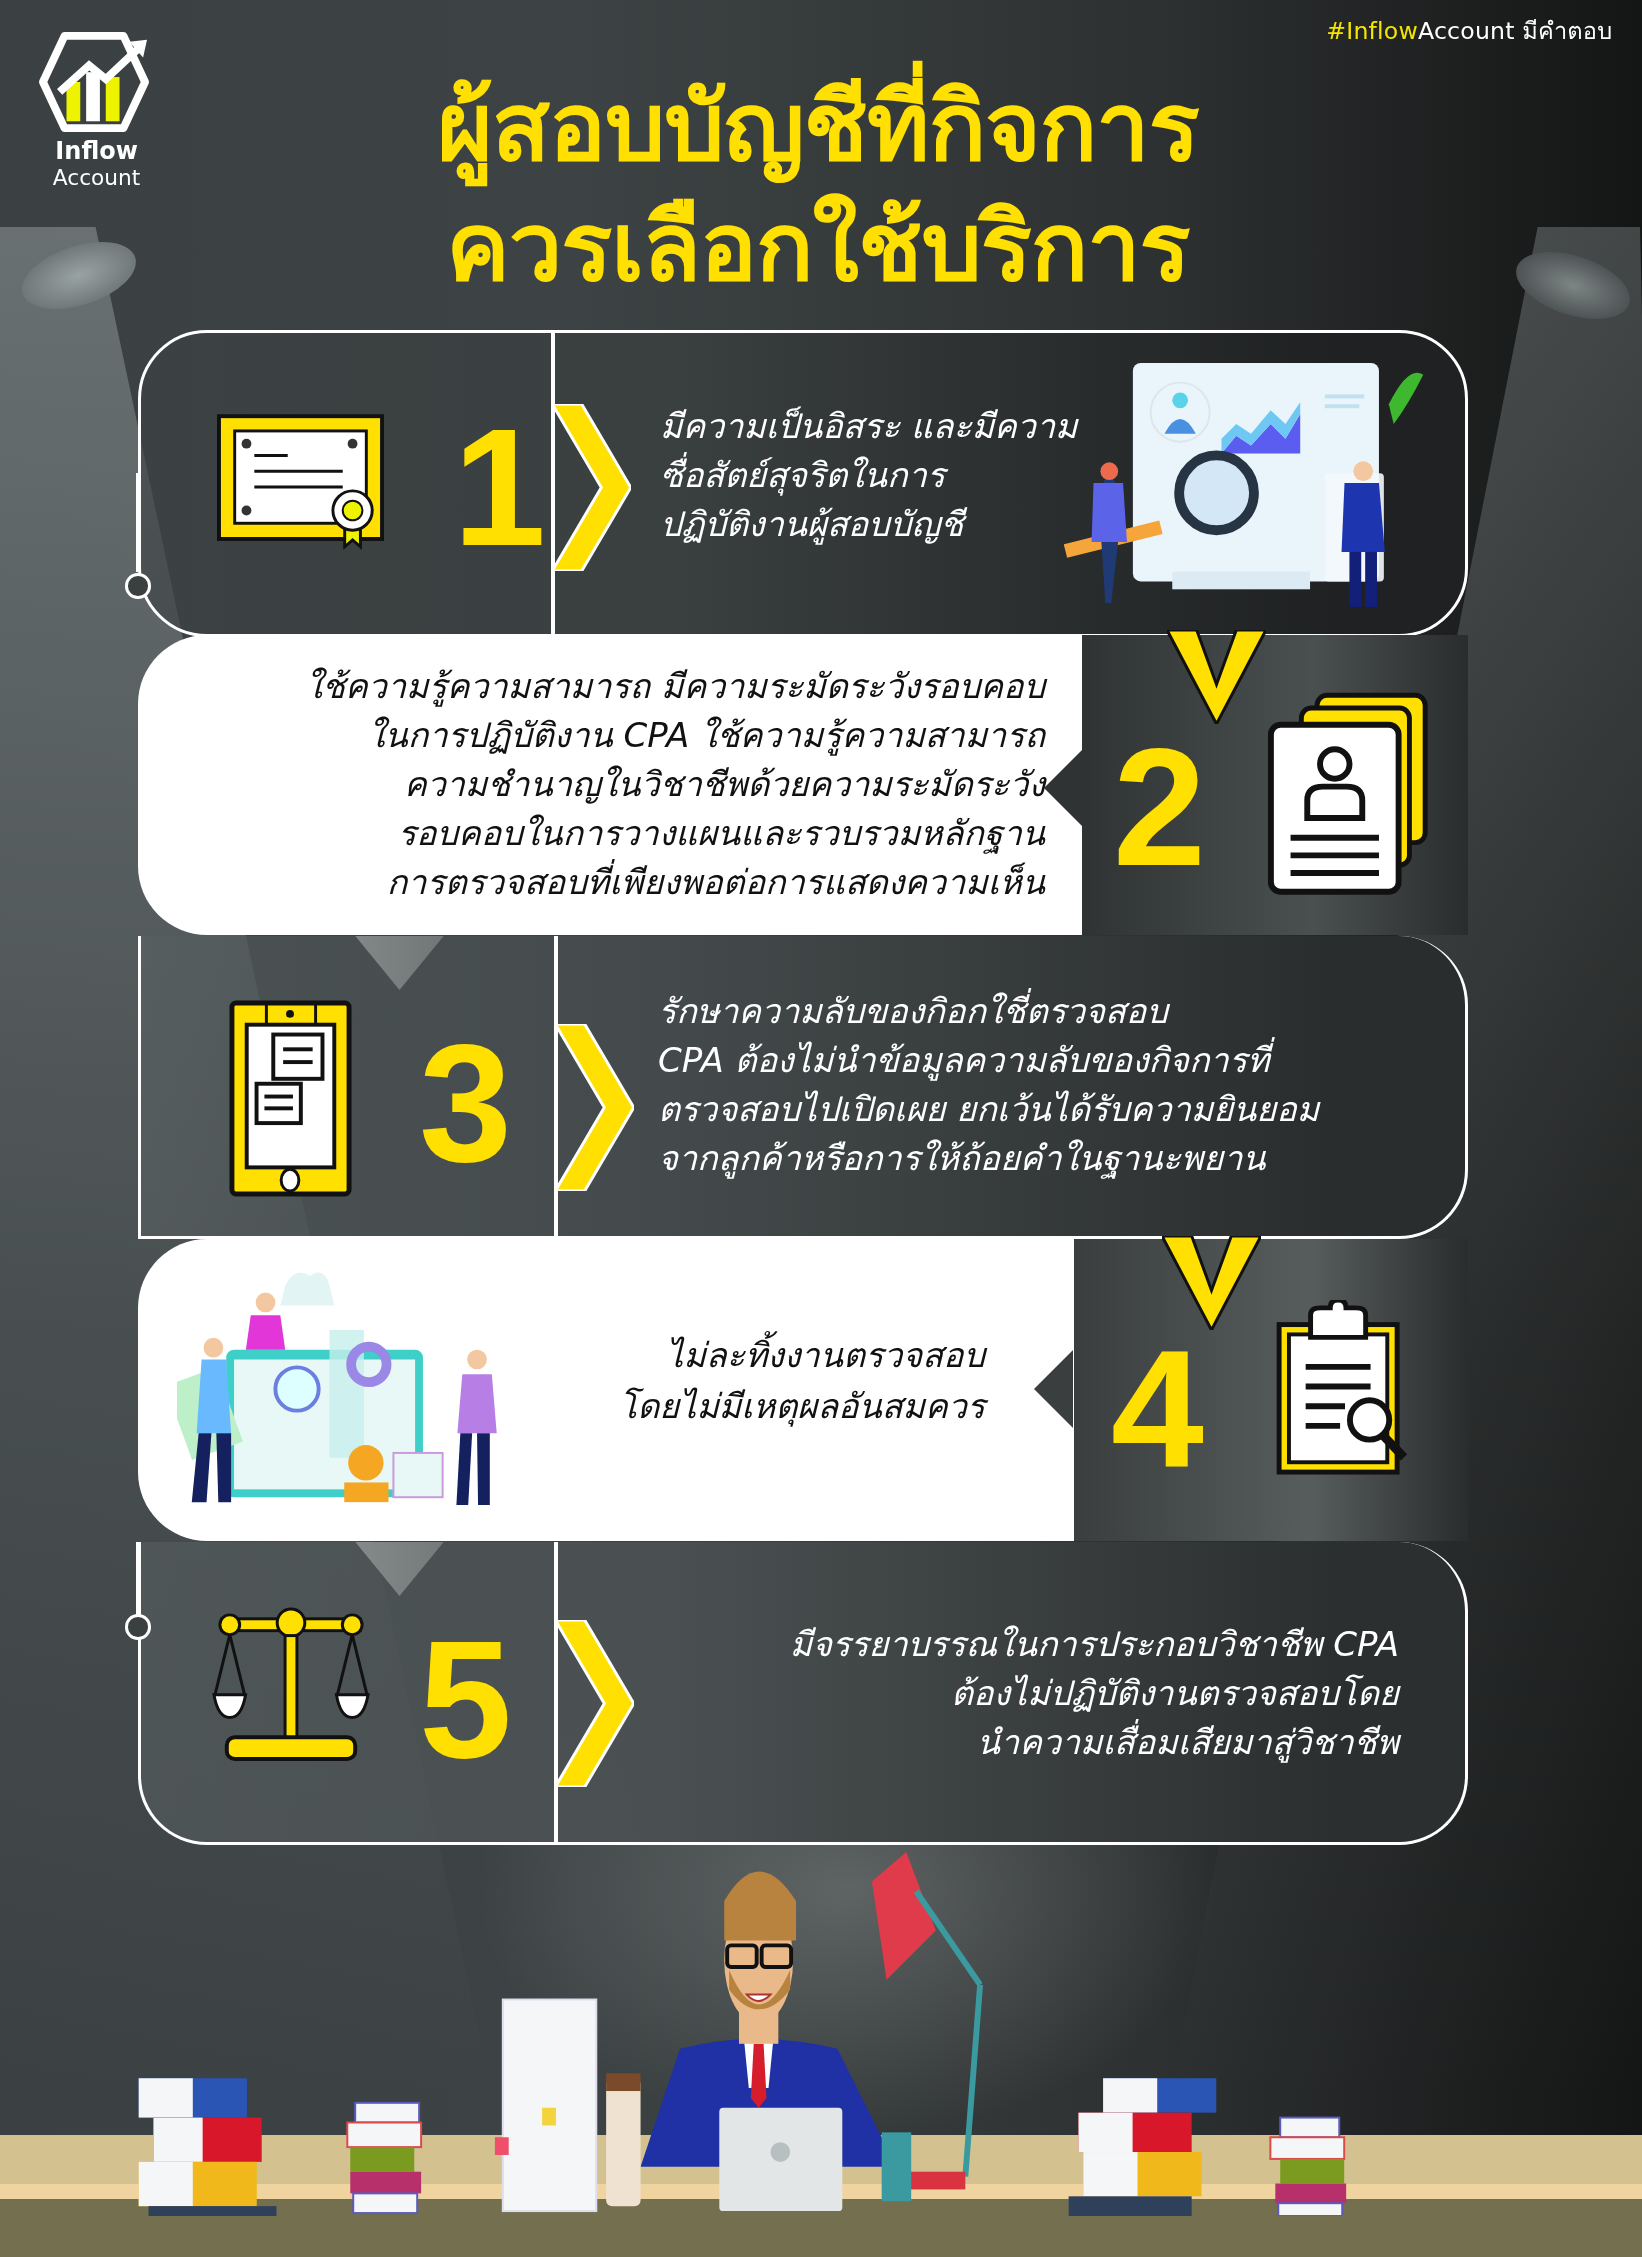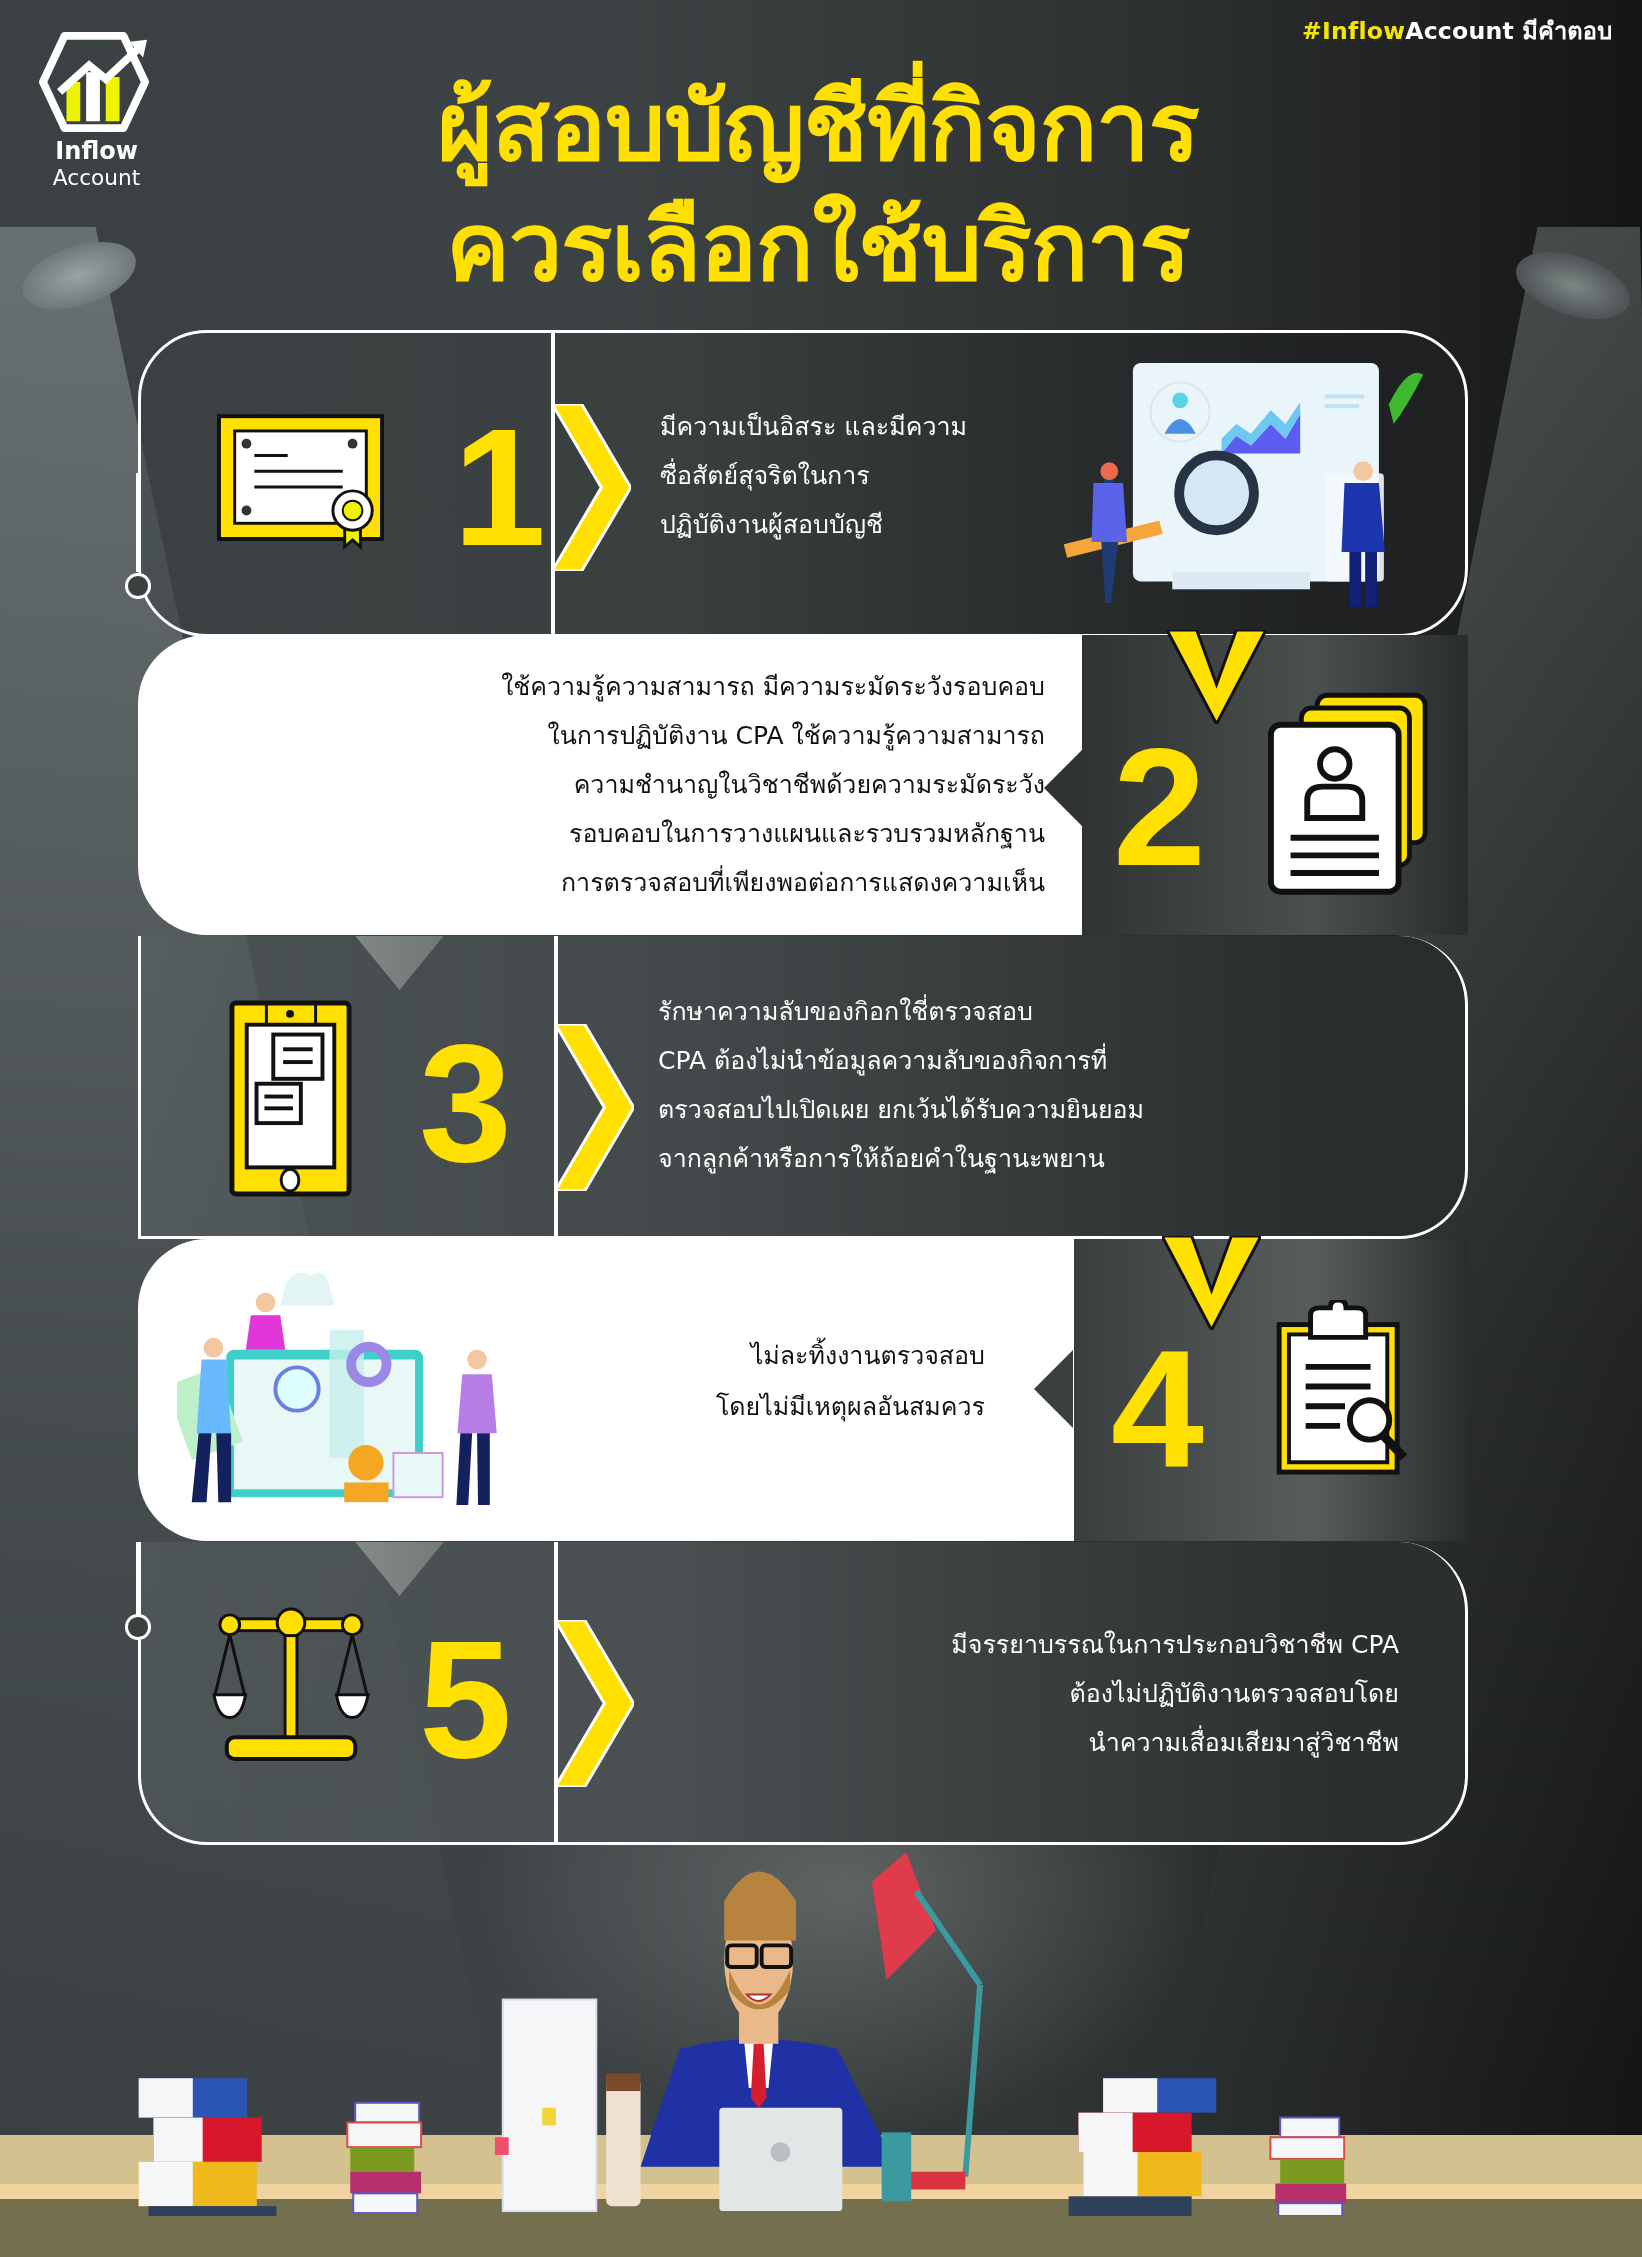--- a/index.html
+++ b/index.html
@@ -13,38 +13,38 @@
   .beam-right { right: -39px; top: 227px; width: 512px; height: 1872px;
     background: linear-gradient(180deg, rgba(190,200,200,0.28), rgba(160,170,170,0.1) 60%, rgba(160,170,170,0));
     clip-path: polygon(72% 0, 92% 0, 100% 100%, 0 100%); }
   .beam-center { left: 473px; top: 1724px; width: 749px; height: 414px;
     background: radial-gradient(ellipse at 50% 40%, rgba(200,205,205,0.28), rgba(200,205,205,0) 70%); }
   .lamp-left { position: absolute; left: 19.7px; top: 246px; width: 118px; height: 59px; border-radius: 50%;
     background: radial-gradient(ellipse, #9aa3a3, #5e6667); transform: rotate(-18deg); }
   .lamp-right { position: absolute; right: 9.9px; top: 256px; width: 118px; height: 59px; border-radius: 50%;
     background: radial-gradient(ellipse, #7d8585, #3a3f40); transform: rotate(18deg); }
 
-  .hashtag { position: absolute; right: 29.6px; top: 11.8px; font-size: 23.6px; font-weight: bold; color: #fff; letter-spacing: 0.2px; }
+  .hashtag { position: absolute; right: 29.6px; top: 11.8px; font-size: 23.6px; font-weight: normal; color: #fff; letter-spacing: 0.2px; }
   .hashtag .hl { color: #f4e600; }
 
   .logo { position: absolute; left: 27.6px; top: 27.6px; width: 138px; height: 167px; }
   .logo svg { width: 118px; height: 108px; display: block; margin-left: 7.9px; }
   .logo .l1 { color: #fff; font-weight: bold; font-size: 24px; text-align: center; width: 138px; line-height: 31.5px; }
   .logo .l2 { color: #fff; font-size: 21.7px; text-align: center; width: 138px; line-height: 21.7px; }
 
   .title { position: absolute; left: 296px; top: 67px; width: 1044px; text-align: center; color: #ffe000;
     font-weight: bold; font-size: 95px; line-height: 120px; letter-spacing: -1px; }
 
   .box { position: absolute; left: 138px; width: 1330px; }
   .box-dark { border: 3.9px solid #fff; border-radius: 69px; }
   .box-white { background: #fff; border-radius: 69px; }
   .divider { position: absolute; top: 0; bottom: 0; width: 3.9px; background: #fff; }
   .num { position: absolute; color: #ffe000; font-weight: bold; font-size: 167px; line-height: 1; font-family: "Liberation Sans", sans-serif; }
   .chev { position: absolute; width: 79px; height: 167px; }
-  .txt { position: absolute; font-size: 25px; line-height: 49px; }
+  .txt { position: absolute; font-size: 34px; line-height: 49px; font-style: italic; }
   .txt-w { color: #fff; }
   .txt-b { color: #111; text-align: right; }
   .dark-panel { position: absolute; background: #2e3233; }
 
   .conn-dot { position: absolute; width: 25.6px; height: 25.6px; border: 3.9px solid #fff; border-radius: 50%; background: #3a3f40; }
   .conn-line { position: absolute; width: 3.9px; background: #fff; }
 
   .desk-top { position: absolute; left: 0; top: 2135px; width: 1642px; height: 49px; background: #d3c18f; }
   .desk-edge { position: absolute; left: 0; top: 2184px; width: 1642px; height: 14.8px; background: #f0d4a0; }
   .desk-front { position: absolute; left: 0; top: 2199px; width: 1642px; height: 59px; background: #746f4e; }

